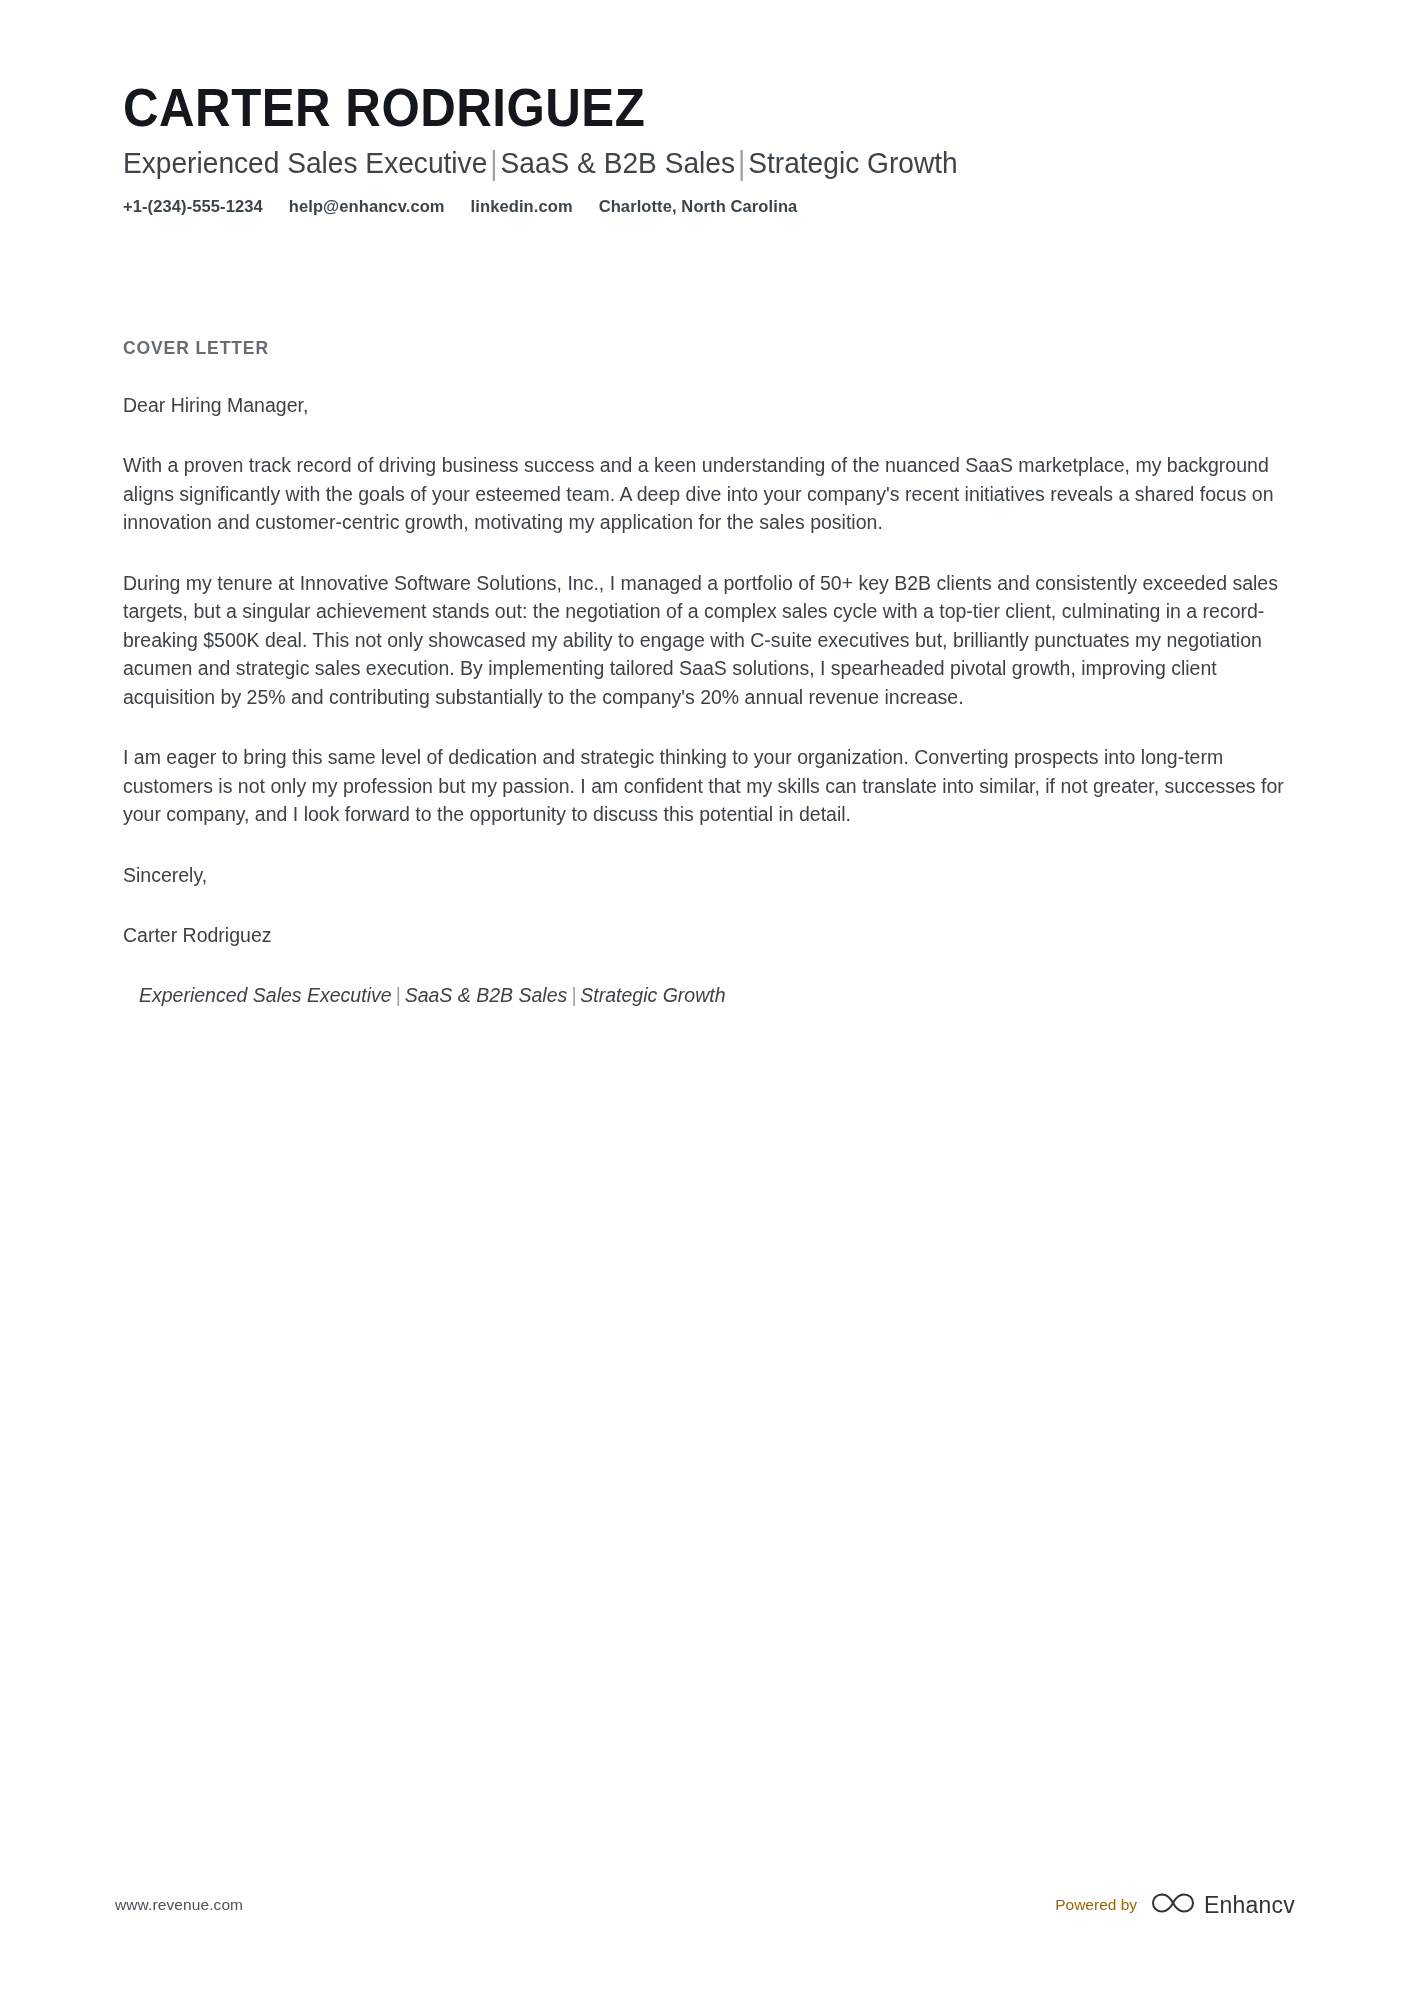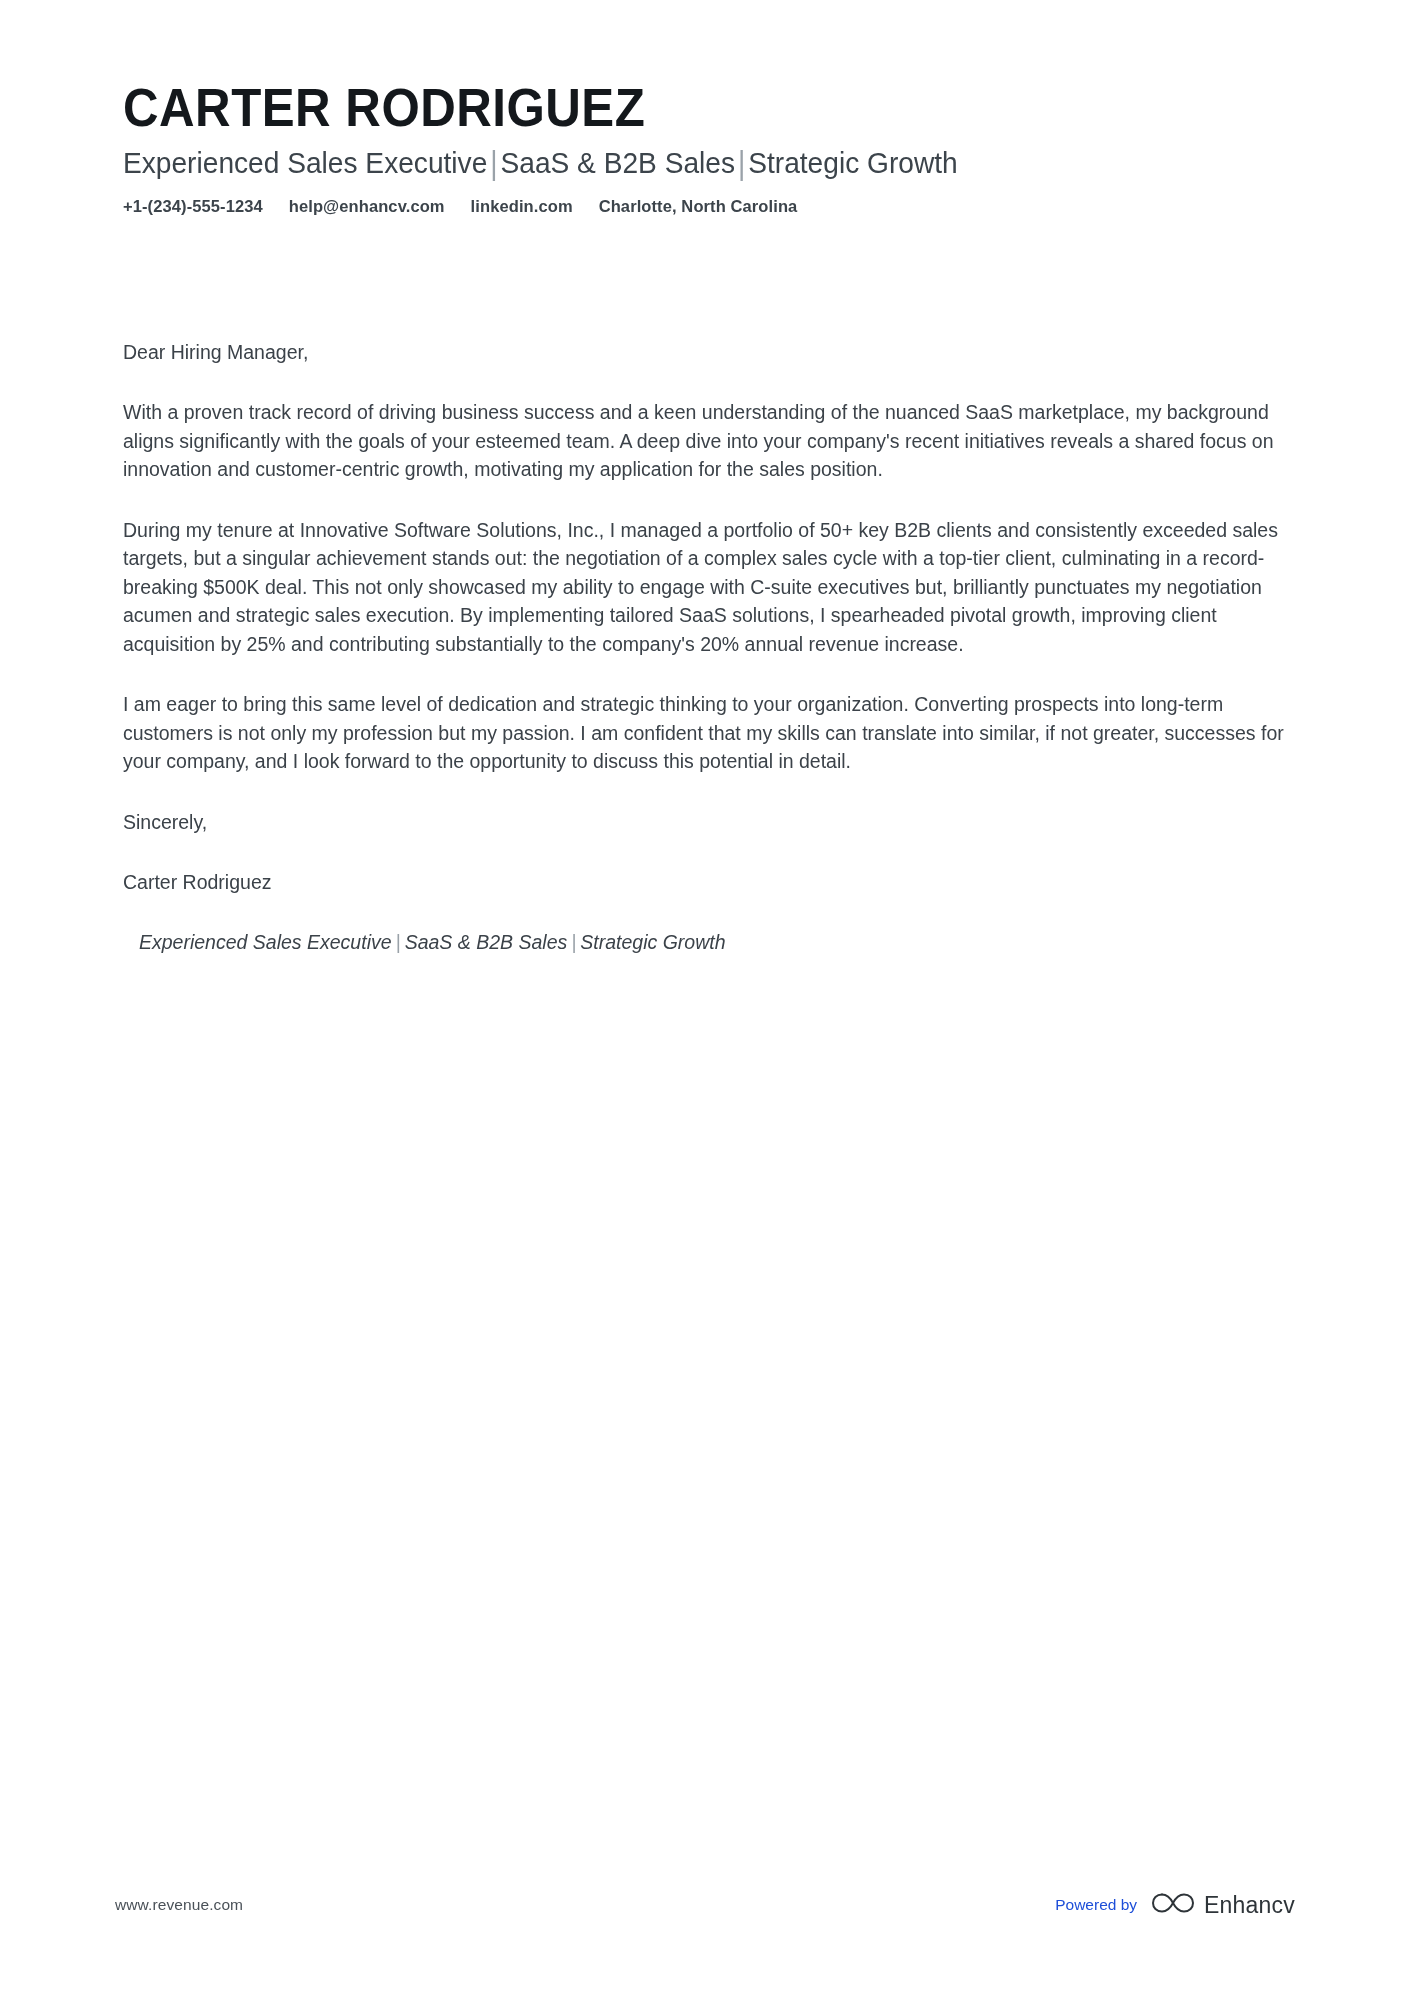--- a/index.html
+++ b/index.html
@@ -144,21 +144,21 @@
     color: #4a5158;
     letter-spacing: 0.1px;
   }
   .footer-right {
     display: flex;
     align-items: center;
     gap: 14px;
   }
   .powered-by {
     font-size: 15.5px;
-    color: #1d4ed8;
+    color: #a16207;
   }
   .brand {
     display: flex;
     align-items: center;
     gap: 9px;
   }
   .brand-mark {
     display: block;
   }
   .brand-name {
@@ -182,20 +182,21 @@
 
     <div class="contact-row">
       <span class="contact-item">+1-(234)-555-1234</span>
       <span class="contact-item">help@enhancv.com</span>
       <span class="contact-item">linkedin.com</span>
       <span class="contact-item">Charlotte, North Carolina</span>
     </div>
   </div>
 
   <div class="section">
+    <div class="section-title">COVER LETTER</div>
 
     <p class="salutation">Dear Hiring Manager,</p>
 
     <p class="para">With a proven track record of driving business success and a keen understanding of the nuanced SaaS marketplace, my background aligns significantly with the goals of your esteemed team. A deep dive into your company's recent initiatives reveals a shared focus on innovation and customer-centric growth, motivating my application for the sales position.</p>
 
     <p class="para">During my tenure at Innovative Software Solutions, Inc., I managed a portfolio of 50+ key B2B clients and consistently exceeded sales targets, but a singular achievement stands out: the negotiation of a complex sales cycle with a top-tier client, culminating in a record-breaking $500K deal. This not only showcased my ability to engage with C-suite executives but, brilliantly punctuates my negotiation acumen and strategic sales execution. By implementing tailored SaaS solutions, I spearheaded pivotal growth, improving client acquisition by 25% and contributing substantially to the company's 20% annual revenue increase.</p>
 
     <p class="para">I am eager to bring this same level of dedication and strategic thinking to your organization. Converting prospects into long-term customers is not only my profession but my passion. I am confident that my skills can translate into similar, if not greater, successes for your company, and I look forward to the opportunity to discuss this potential in detail.</p>
 
     <p class="closing">Sincerely,</p>

